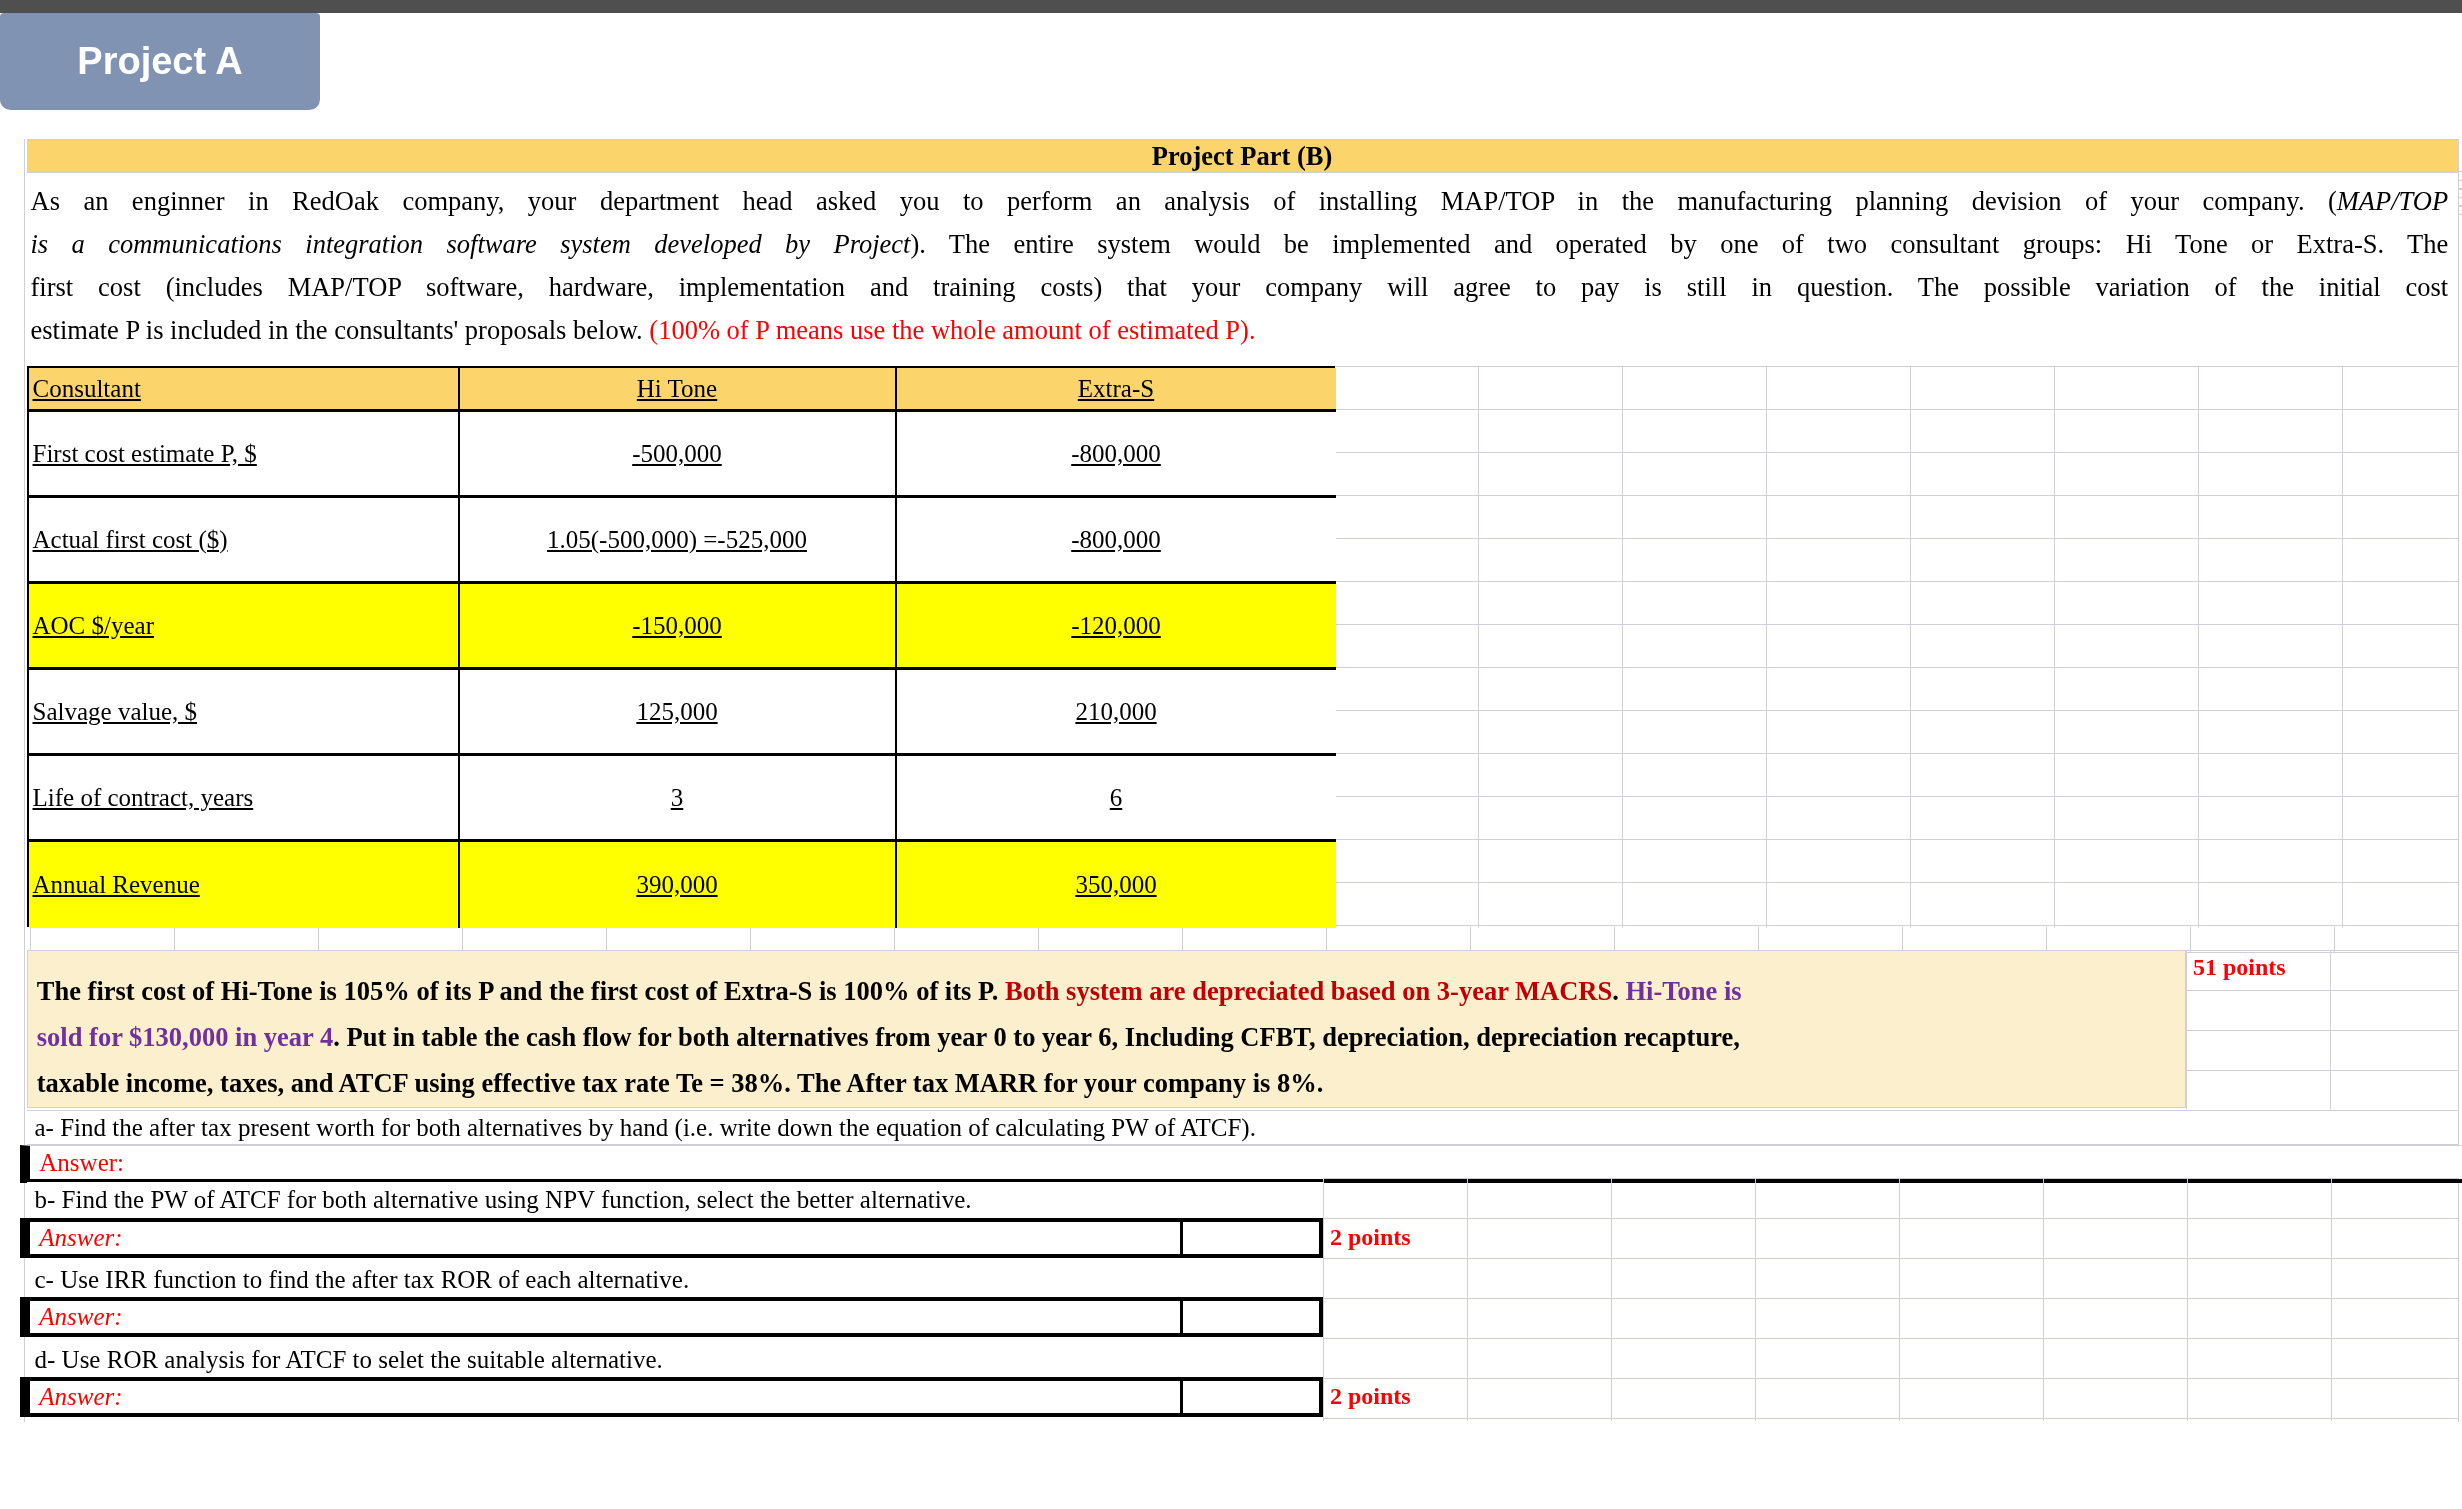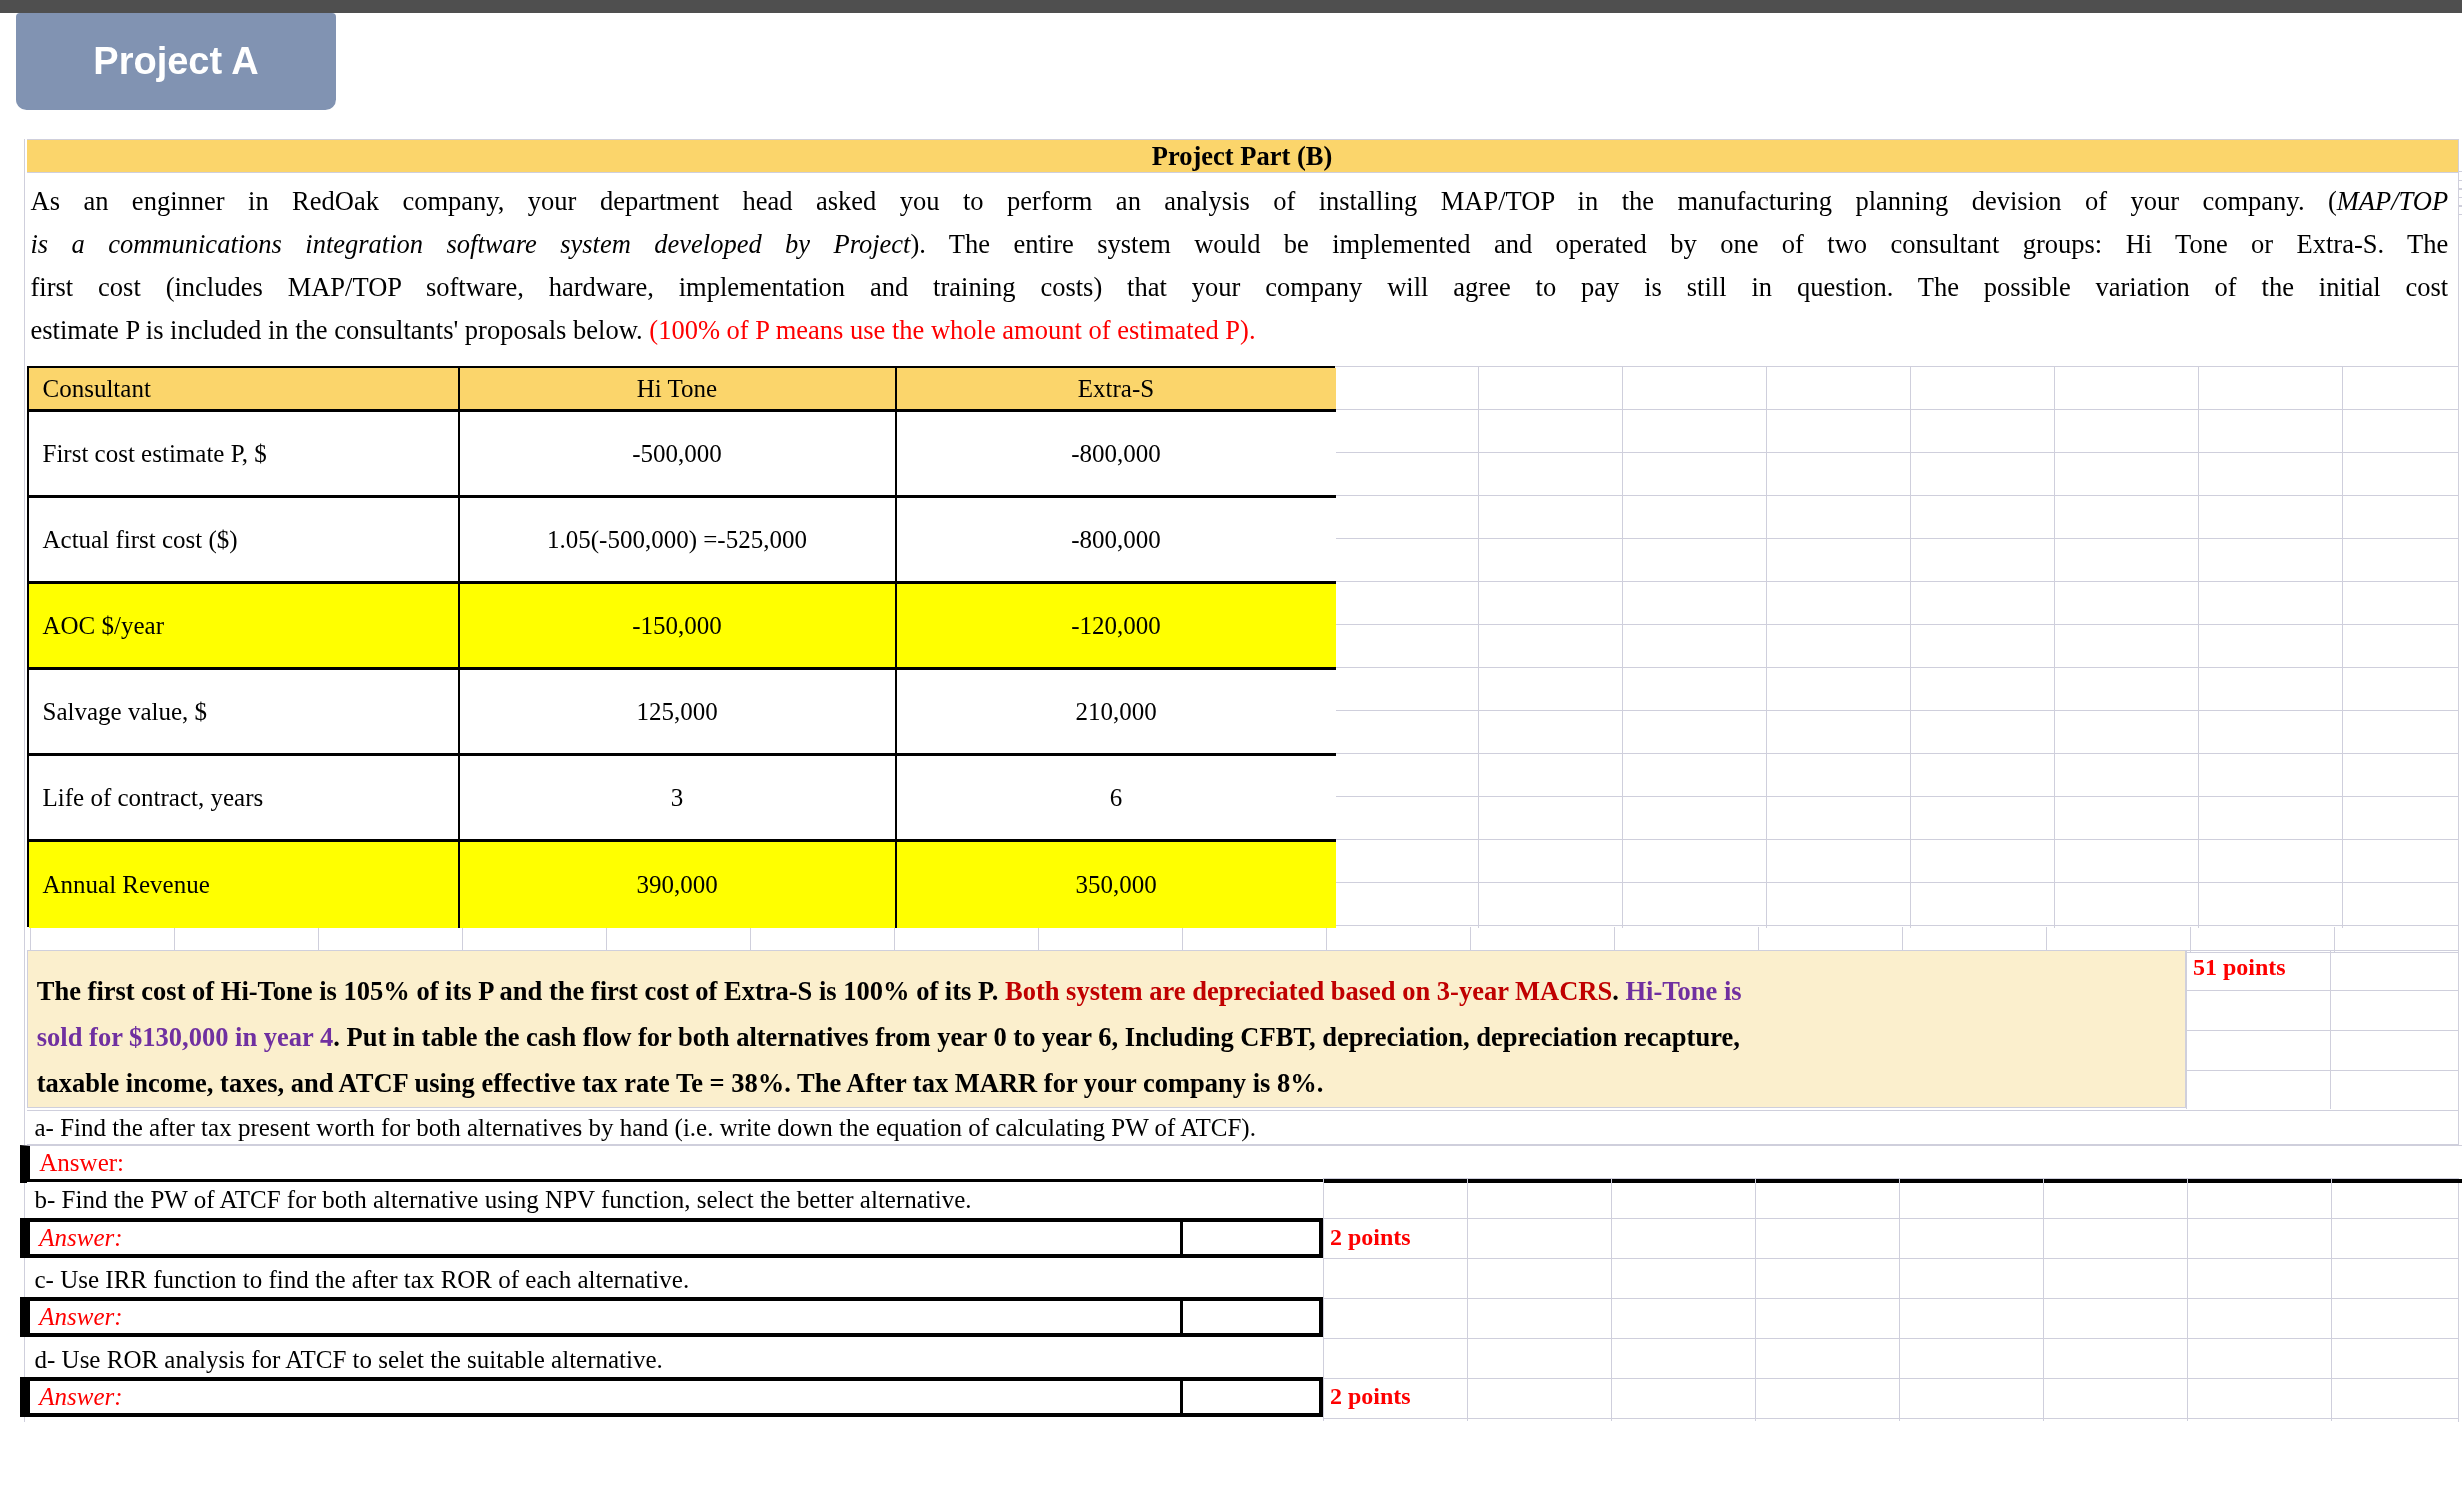--- a/index.html
+++ b/index.html
@@ -10,21 +10,21 @@
   html,body{margin:0;padding:0;background:#fff;}
   .stage{position:relative;width:2462px;height:1510px;background:#ffffff;overflow:hidden;
          font-family:"Liberation Serif", serif;color:var(--ink);}
   .abs{position:absolute;}
 
   
   .topbar{left:0;top:0;width:2462px;height:13.3px;background:var(--bar);}
   .tab{display:flex;align-items:center;justify-content:center;
        font-family:"Liberation Sans", sans-serif;font-weight:bold;font-size:38px;}
   .tab-a{left:0;top:13.3px;width:320px;height:97px;background:var(--slate);color:#fff;
-         border-radius:4px 4px 10.6px 10.6px;margin-left:16px;}
+         border-radius:4px 4px 10.6px 10.6px;}
   .tab-b{left:326px;top:13.3px;width:316px;height:101px;background:#fff;color:#000;
          border:1.3px solid #c9c9c9;border-radius:8px;box-shadow:0 5.3px 10.6px rgba(0,0,0,0.28);}
 
   
   .vline{width:1.3px;background:var(--grid);}
   .sliver-stubs{left:2459px;top:171px;width:3.3px;height:46px;
       background:repeating-linear-gradient(to bottom,var(--grid) 0 1.3px,transparent 1.3px 8.6px);}
 
   
   .title-row{left:26.5px;top:139px;width:2431px;height:32px;background:var(--gold);
@@ -38,21 +38,21 @@
   
   .sg-n{} .sg-i{font-style:italic;} .sg-r{color:var(--red);}
   .sg-dr{color:var(--darkred);} .sg-p{color:var(--purple);}
 
   
   .ctable{left:26.5px;top:366px;width:1308px;height:561px;box-sizing:border-box;
       display:grid;grid-template-columns:431px 437px 439px;
       grid-template-rows:44px 86px 86px 86px 86px 86px 86px;
       border:2px solid #000;background:#fff;font-size:25px;}
   .ctable .cell{border-right:2px solid #000;border-bottom:3.3px solid #000;
-      display:flex;align-items:center;box-sizing:border-box;padding:0 14px;background:#fff;}
+      display:flex;align-items:center;box-sizing:border-box;padding:0 4px;background:#fff;text-decoration:underline;}
   .ctable .cell.c-last{border-right:none;}
   .ctable .cell.r-last{border-bottom:none;}
   .ctable .head{background:var(--gold);border-bottom:3.3px solid #000;}
   .ctable .num{justify-content:center;text-align:right;}
   .ctable .hl{background:var(--yellow);}
 
   
   .gridarea{background-image:
       repeating-linear-gradient(to right,var(--grid) 0 1.3px,transparent 1.3px 144px),
       repeating-linear-gradient(to bottom,var(--grid) 0 1.3px,transparent 1.3px 43px);}

